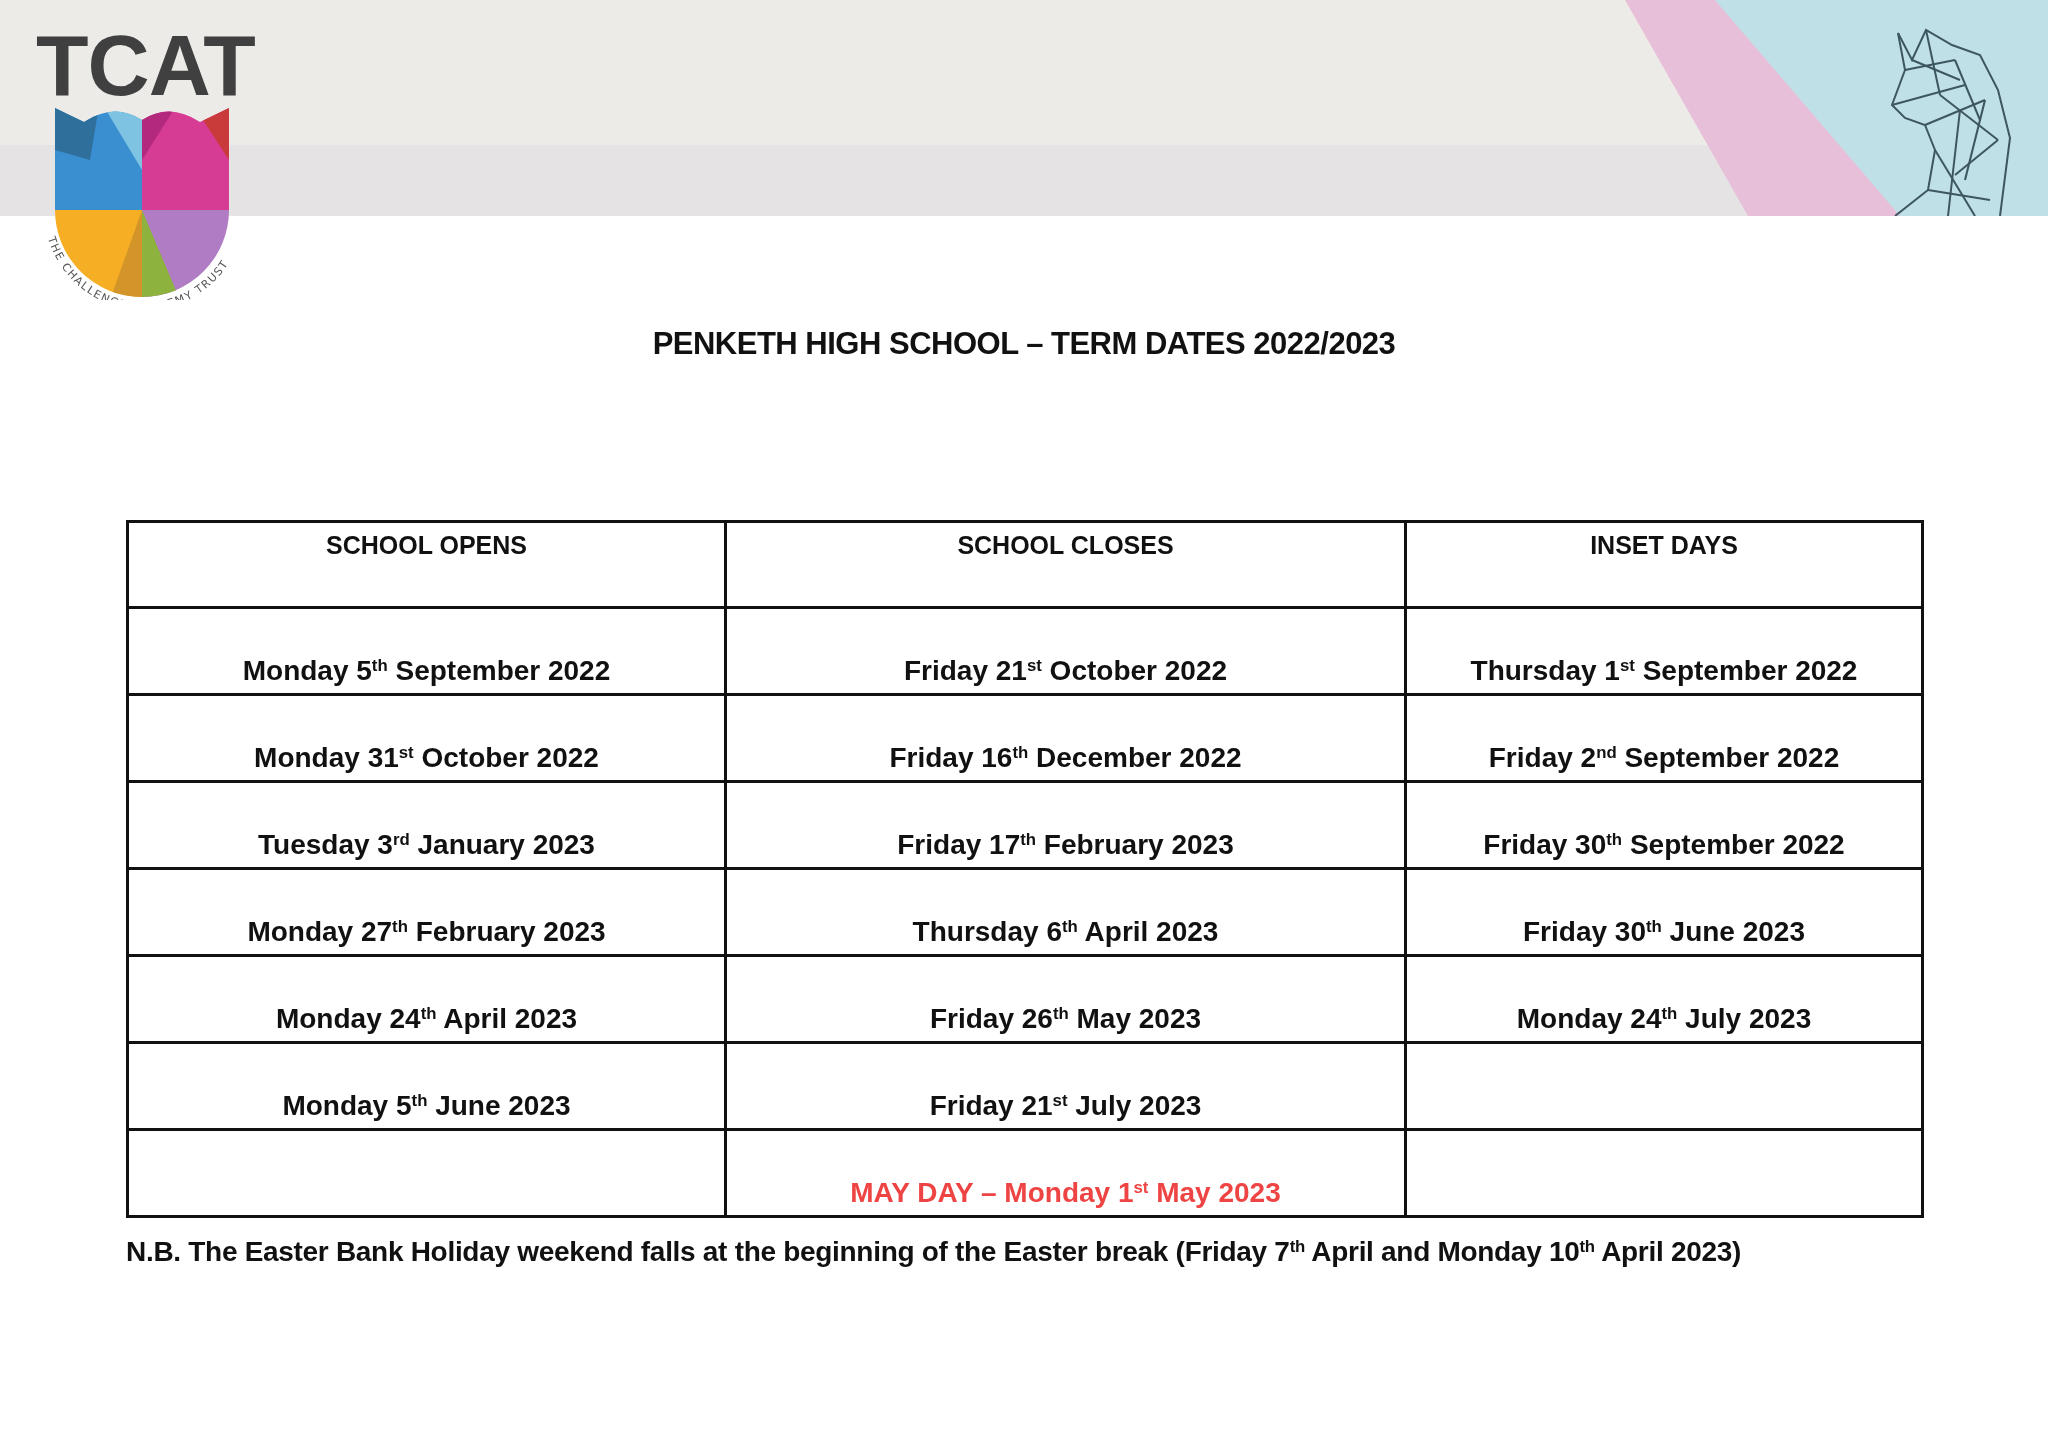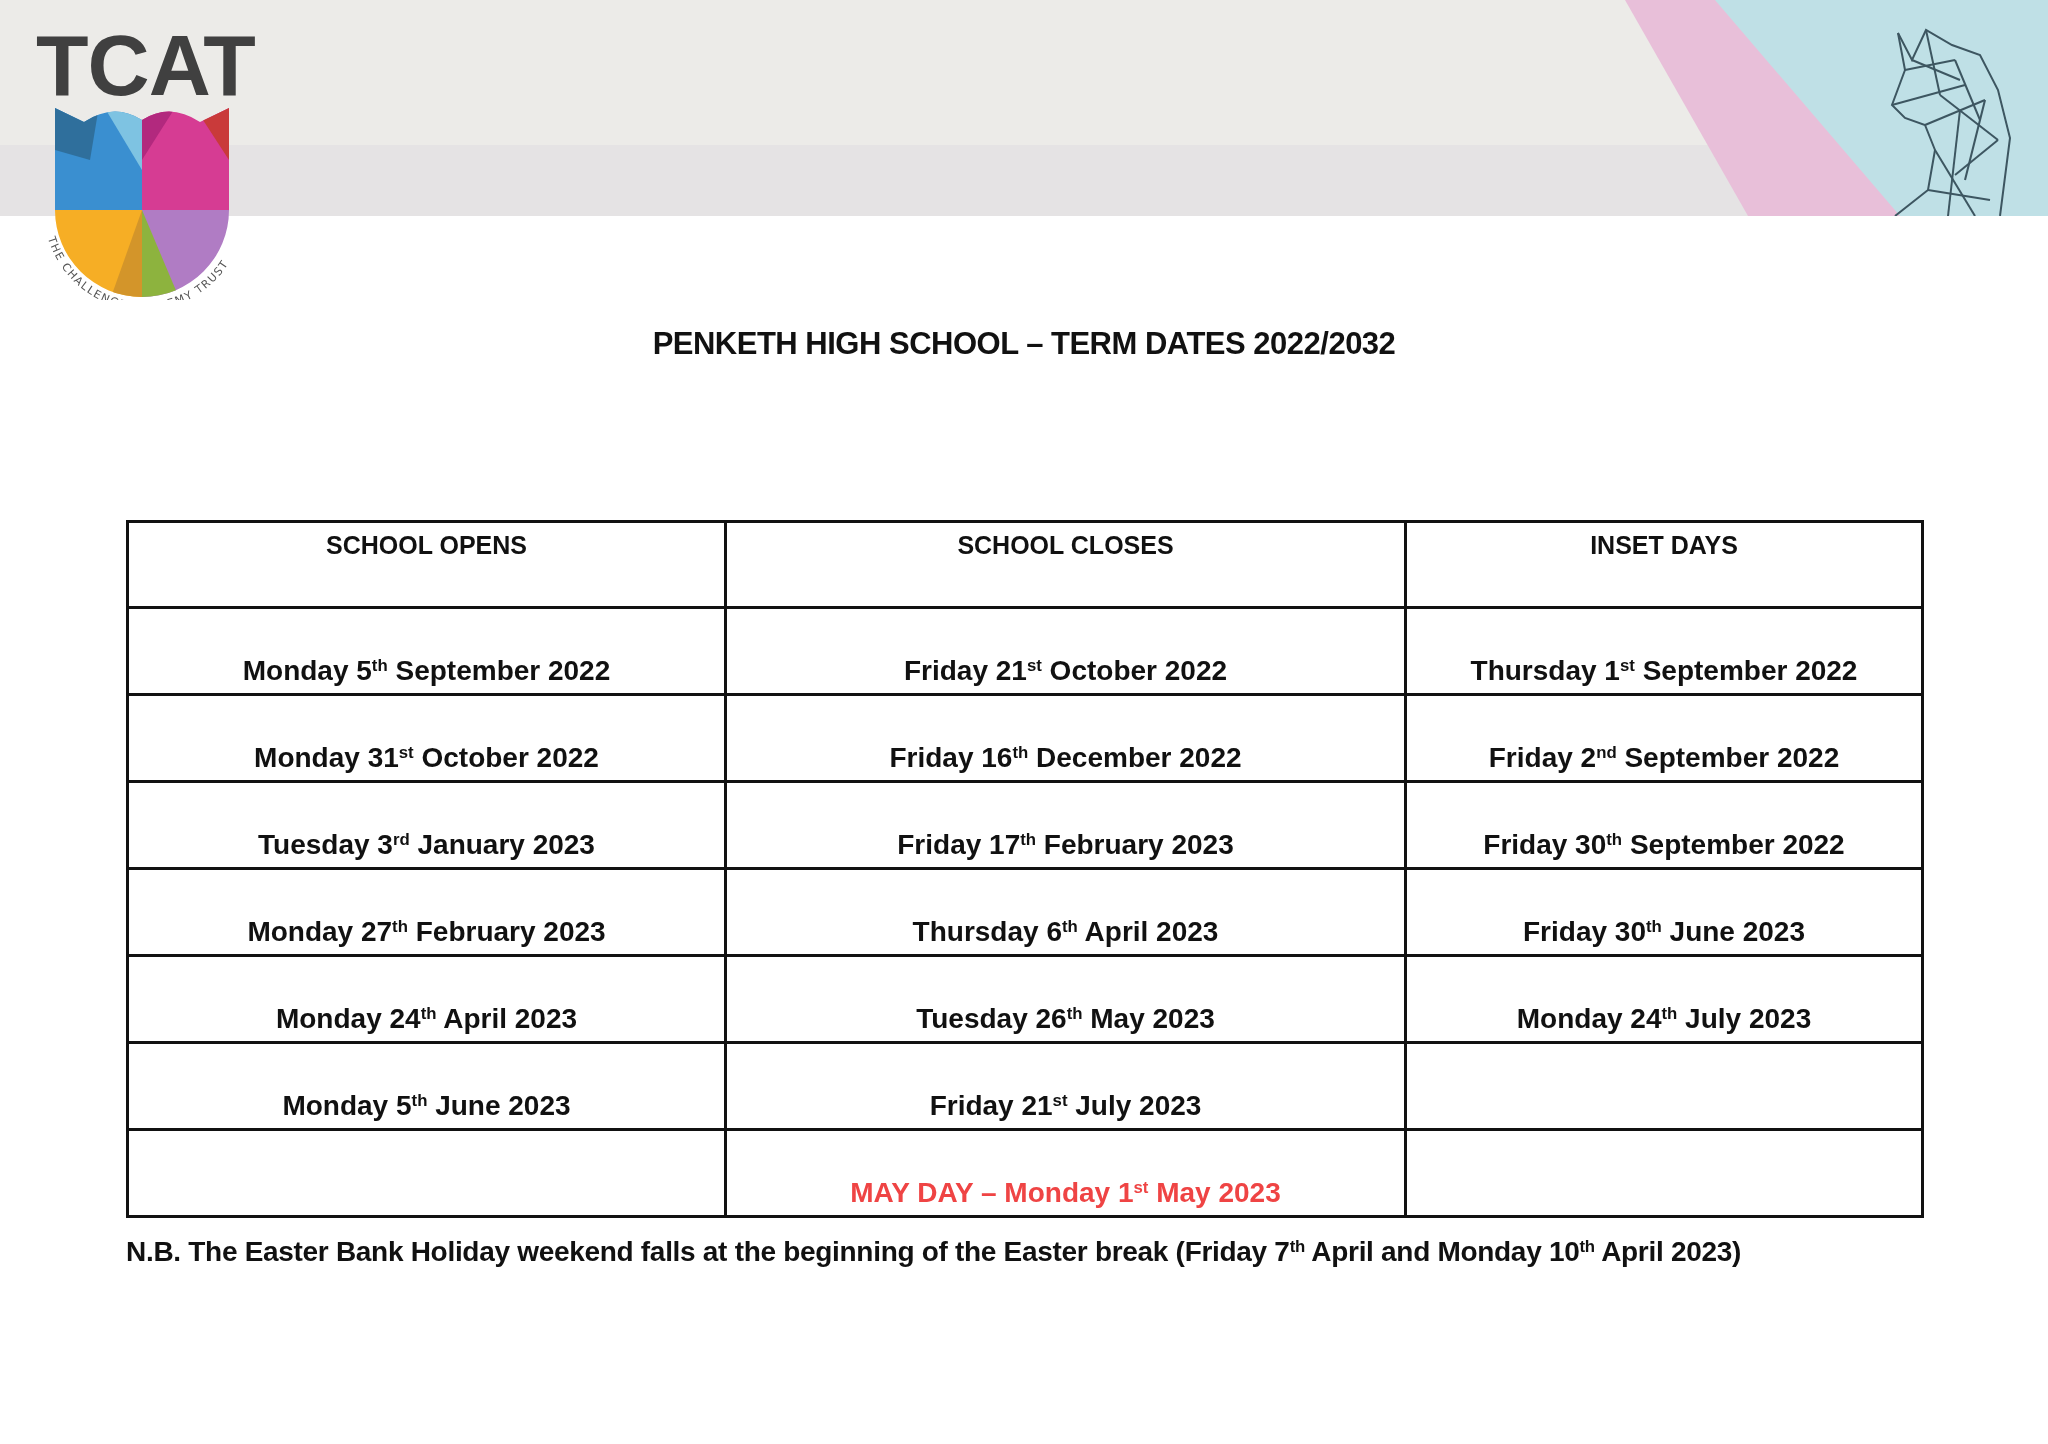--- a/index.html
+++ b/index.html
@@ -85,21 +85,21 @@
       <polygon points="112,190 80,280 112,280" fill="#d3952a"></polygon>
       <polygon points="112,190 112,280 150,280" fill="#8db33e"></polygon>
     </g>
     <path id="arcpath" d="M16,210 A100,100 0 0 0 212,210" fill="none"></path>
     <text font-size="11" fill="#555" letter-spacing="1.5" font-family="DejaVu Sans, sans-serif">
       <textPath href="#arcpath" startOffset="3%">THE CHALLENGE ACADEMY TRUST</textPath>
     </text>
   </svg>
 </div>
 
-<div class="doc-title">PENKETH HIGH SCHOOL – TERM DATES 2022/2032</div>
+<div class="doc-title">PENKETH HIGH SCHOOL – TERM DATES 2022/2023</div>
 
 <table class="terms">
   <colgroup>
       <col class="c1">
       <col class="c2">
       <col class="c3">
     </colgroup>
   <thead>
     <tr>
       <th>SCHOOL OPENS</th>
@@ -123,21 +123,21 @@
         <td><span>Friday 17</span><sup>th</sup><span> February 2023</span></td>
         <td><span>Friday 30</span><sup>th</sup><span> September 2022</span></td>
       </tr>
       <tr>
         <td><span>Monday 27</span><sup>th</sup><span> February 2023</span></td>
         <td><span>Thursday 6</span><sup>th</sup><span> April 2023</span></td>
         <td><span>Friday 30</span><sup>th</sup><span> June 2023</span></td>
       </tr>
       <tr>
         <td><span>Monday 24</span><sup>th</sup><span> April 2023</span></td>
-        <td><span>Tuesday 26</span><sup>th</sup><span> May 2023</span></td>
+        <td><span>Friday 26</span><sup>th</sup><span> May 2023</span></td>
         <td><span>Monday 24</span><sup>th</sup><span> July 2023</span></td>
       </tr>
       <tr>
         <td><span>Monday 5</span><sup>th</sup><span> June 2023</span></td>
         <td><span>Friday 21</span><sup>st</sup><span> July 2023</span></td>
         <td><span></span><sup></sup><span></span></td>
       </tr>
       <tr>
         <td><span></span><sup></sup><span></span></td>
         <td class="maydate"><span>MAY DAY – Monday 1</span><sup>st</sup><span> May 2023</span></td>

